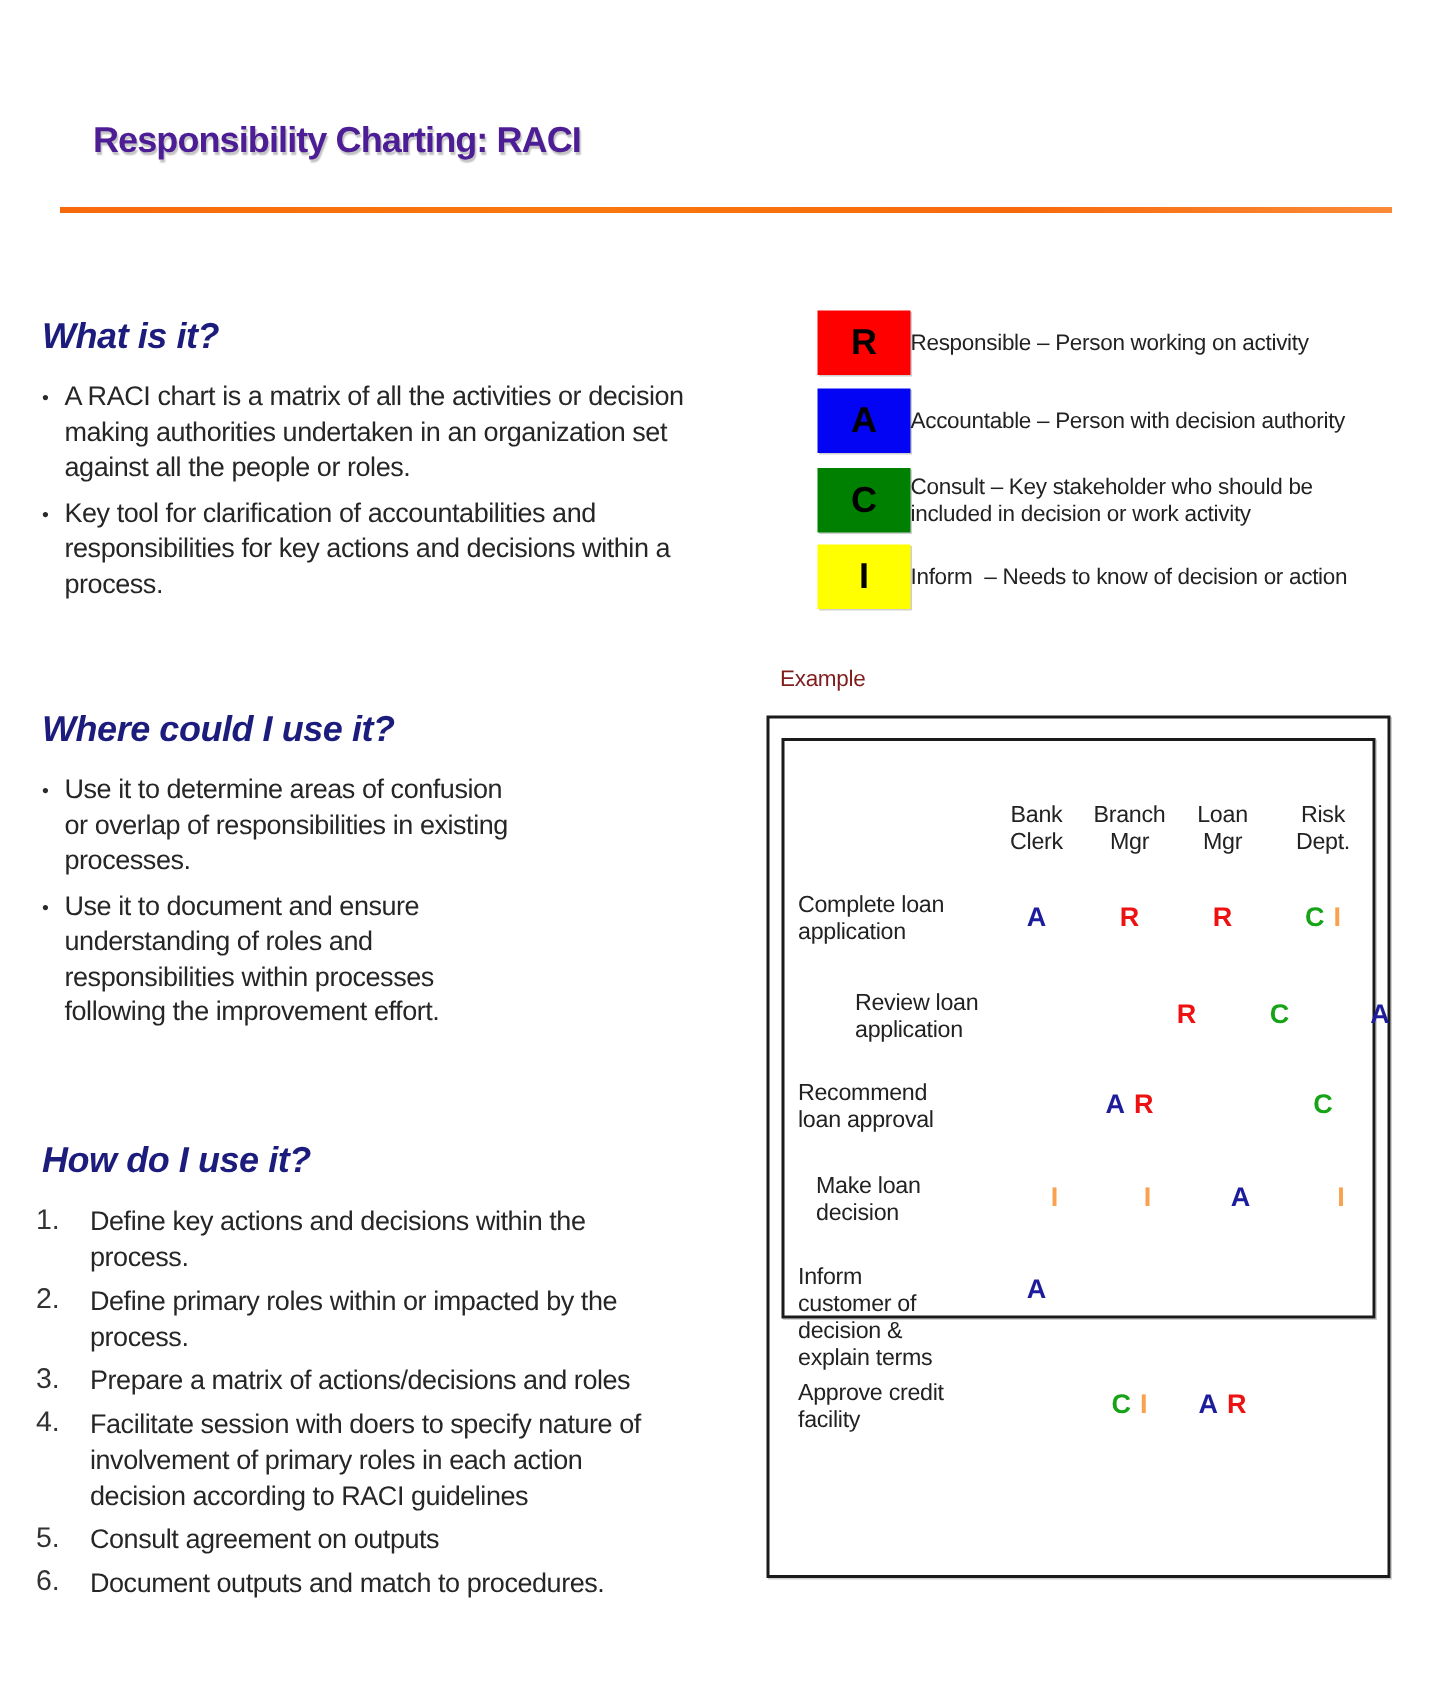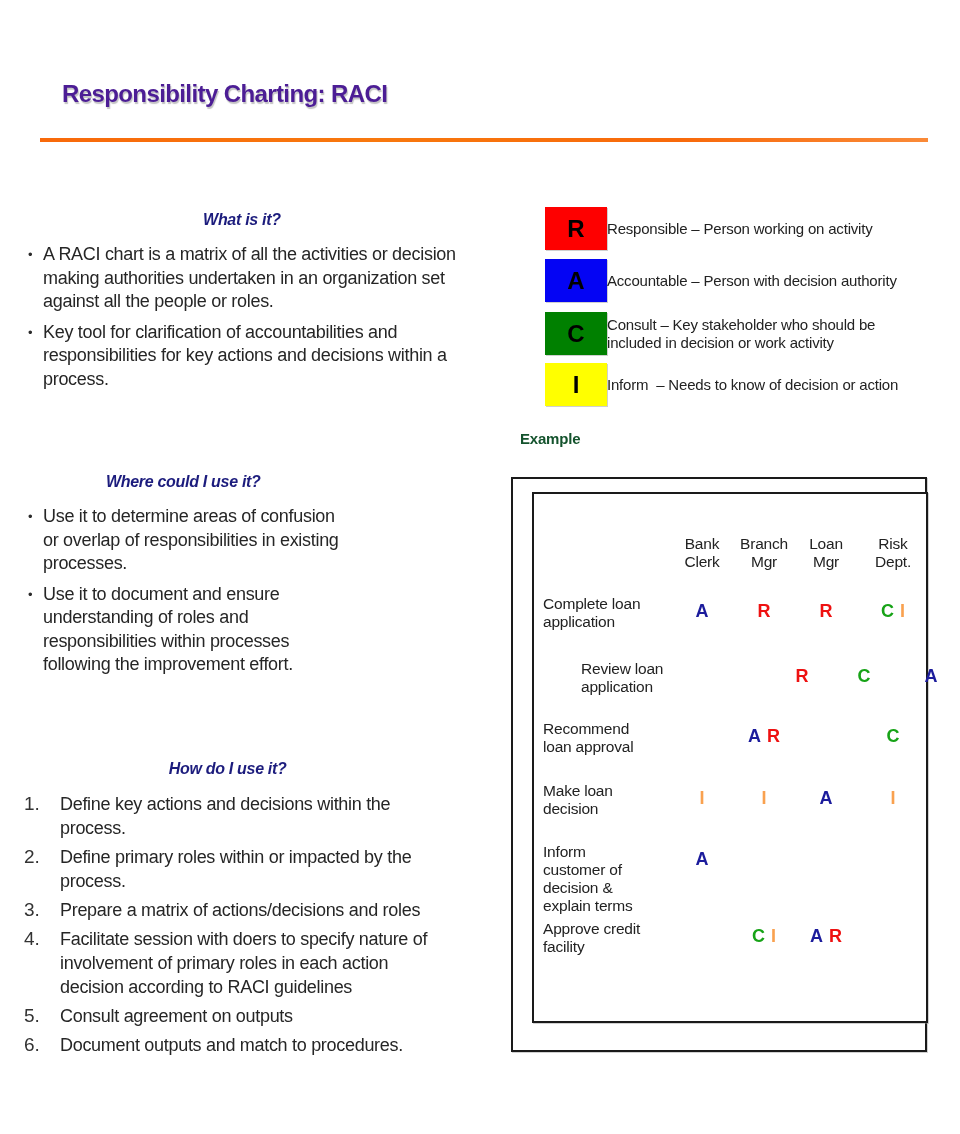--- a/index.html
+++ b/index.html
@@ -19,22 +19,22 @@
     position: absolute; left: 40px; top: 138px; width: 888px; height: 4px;
     background: linear-gradient(90deg, #f8690a 0%, #f8780e 38%, #f8690a 72%, #fa8a38 100%);
   }
 
   
   .section { position: absolute; left: 28px; }
   .sec-what  { top: 211px; }
   .sec-where { top: 473px; }
   .sec-how   { top: 760px; left: 24px; }
   .sec-heading {
-    font-size: 16px; font-weight: bold; font-style: italic;
-    color: #1c1c7d; letter-spacing: -0.3px; margin-bottom: 14px; text-align: center;
+    font-size: 24px; font-weight: bold; font-style: italic;
+    color: #1c1c7d; letter-spacing: -0.3px; margin-bottom: 14px;
   }
   .bullets { margin-top: 0; }
   .bullet-item { display: flex; margin-bottom: 7px; }
   .bullet-marker { width: 15px; font-size: 13px; line-height: 23.5px; color: #2a2a2a; flex: 0 0 15px; }
   .bullet-lines div { font-size: 18px; line-height: 23.5px; letter-spacing: -0.3px; color: #262626; }
 
   .steps { margin-top: 10px; }
   .step-item { display: flex; margin-bottom: 5px; }
   .step-number { width: 36px; flex: 0 0 36px; font-size: 19px; line-height: 24px; color: #333; }
   .step-lines div { font-size: 18px; line-height: 24px; letter-spacing: -0.3px; color: #262626; }
@@ -53,46 +53,46 @@
   .lg-c { background: #008000; }
   .lg-i { background: #ffff00; }
   .legend-text { }
   .legend-text div {
     font-size: 15px; line-height: 18px; letter-spacing: -0.2px;
     color: #222; white-space: pre-wrap;
   }
 
   
   .example-label {
-    position: absolute; left: 520px; top: 430px;
-    font-size: 15px; font-weight: bold; color: #14532d; letter-spacing: -0.2px;
+    position: absolute; left: 520px; top: 444px;
+    font-size: 15px; font-weight: normal; color: #7f1d1d; letter-spacing: -0.2px;
   }
   .matrix-outer {
     position: absolute; left: 511px; top: 477px; width: 416px; height: 575px;
     border: 2px solid #1a1a1a; background: #fff;
     box-shadow: 1px 1px 0 rgba(150,150,150,0.45);
   }
   .matrix-inner {
-    position: absolute; left: 19px; top: 13px; width: 396px; height: 531px;
+    position: absolute; left: 8px; top: 13px; width: 396px; height: 387px;
     border: 2px solid #1a1a1a; background: #fff;
     box-shadow: 1px 1px 0 rgba(150,150,150,0.45);
   }
   .mgrid {
     display: grid; grid-template-columns: 128px 62px 62px 62px 72px;
     padding-left: 9px;
   }
   .matrix-header { position: absolute; left: 0; top: 41px; width: 100%; }
   .col-header {
     text-align: center; font-size: 15.5px; line-height: 18px;
     letter-spacing: -0.2px; color: #222;
   }
   .matrix-body { position: absolute; left: 0; top: 101px; width: 100%; }
   .mrow { align-items: start; }
   .mrow-0 { height: 65px; } .mrow-1 { height: 60px; padding-left: 47px; } .mrow-2 { height: 62px; }
-  .mrow-3 { height: 61px; } .mrow-4 { height: 77px; } .mrow-5 { height: 105px; }
+  .mrow-3 { height: 61px; margin-left: 12px; } .mrow-4 { height: 77px; } .mrow-5 { height: 105px; }
   .mlabel div { font-size: 15.5px; line-height: 18px; letter-spacing: -0.2px; color: #222; }
   .mcell {
     display: inline-flex; justify-content: center; align-items: flex-start;
     column-gap: 6px; margin-top: 7px; width: 100%;
   }
   .lt { font-size: 18px; font-weight: bold; line-height: 18px; letter-spacing: 0; }
   .lR { color: #ee1111; }
   .lA { color: #1c1c9c; }
   .lC { color: #17a317; }
   .lI { color: #f9a14f; }

